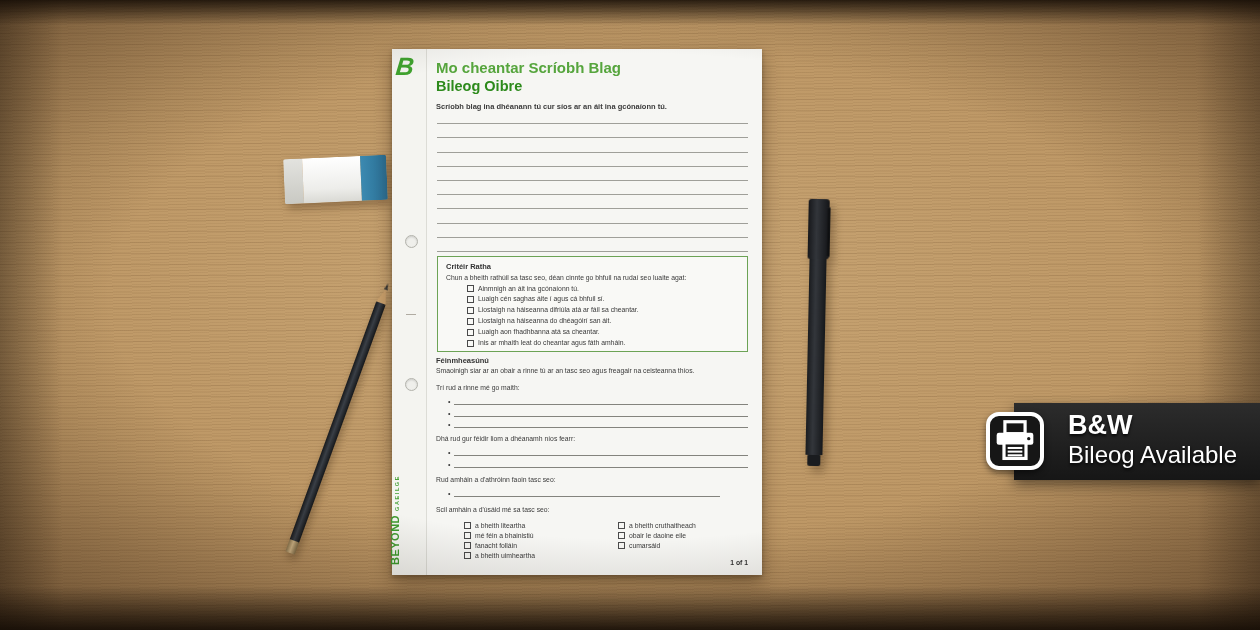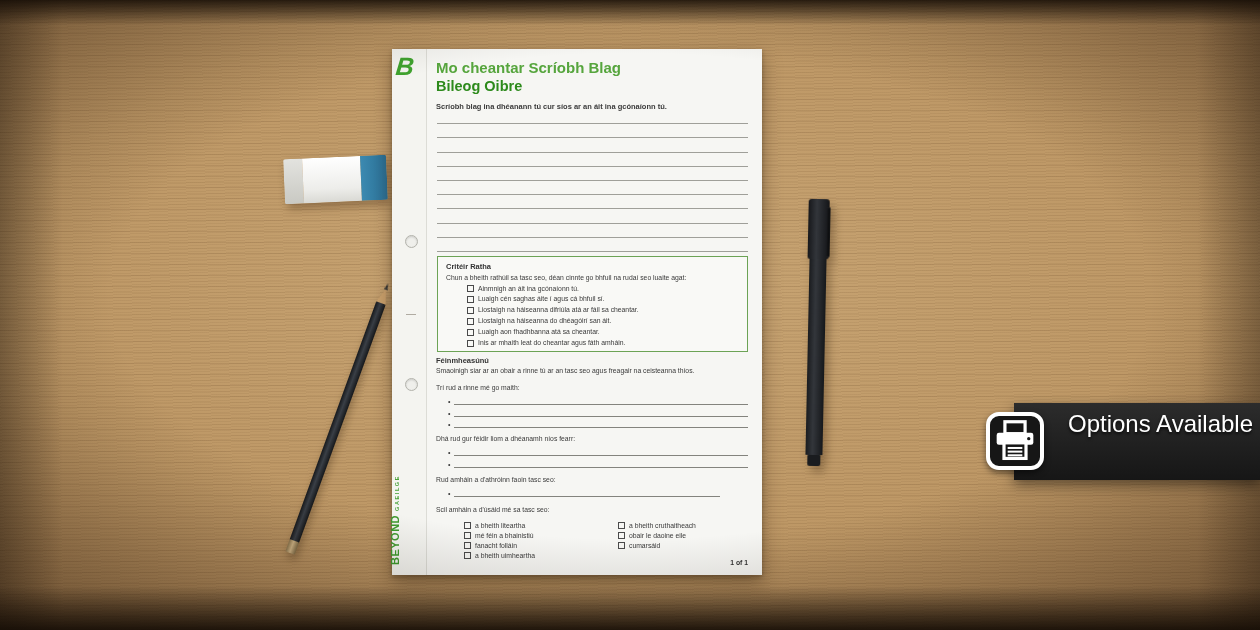--- a/index.html
+++ b/index.html
@@ -270,16 +270,17 @@
         <rect x="13" y="3" width="22" height="13" fill="none" stroke="#ffffff" stroke-width="3.5"></rect>
         <rect x="4" y="15" width="40" height="13" rx="2.5" fill="#ffffff"></rect>
         <circle cx="39" cy="21.5" r="1.8" fill="#161616"></circle>
         <rect x="12" y="26" width="24" height="17" fill="#161616" stroke="#ffffff" stroke-width="3.5"></rect>
         <rect x="16" y="30.5" width="16" height="2.2" fill="#ffffff"></rect>
         <rect x="16" y="34.5" width="16" height="2.2" fill="#ffffff"></rect>
         <rect x="16" y="38.5" width="16" height="2.2" fill="#ffffff"></rect>
       </svg>
     </div>
     <div class="bw-text">
-      <div class="bw-sub">Options Available</div>
+      <div class="bw-title">B&amp;W</div>
+      <div class="bw-sub">Bileog Available</div>
     </div>
   </div>
 </div>
 
 </body></html>

